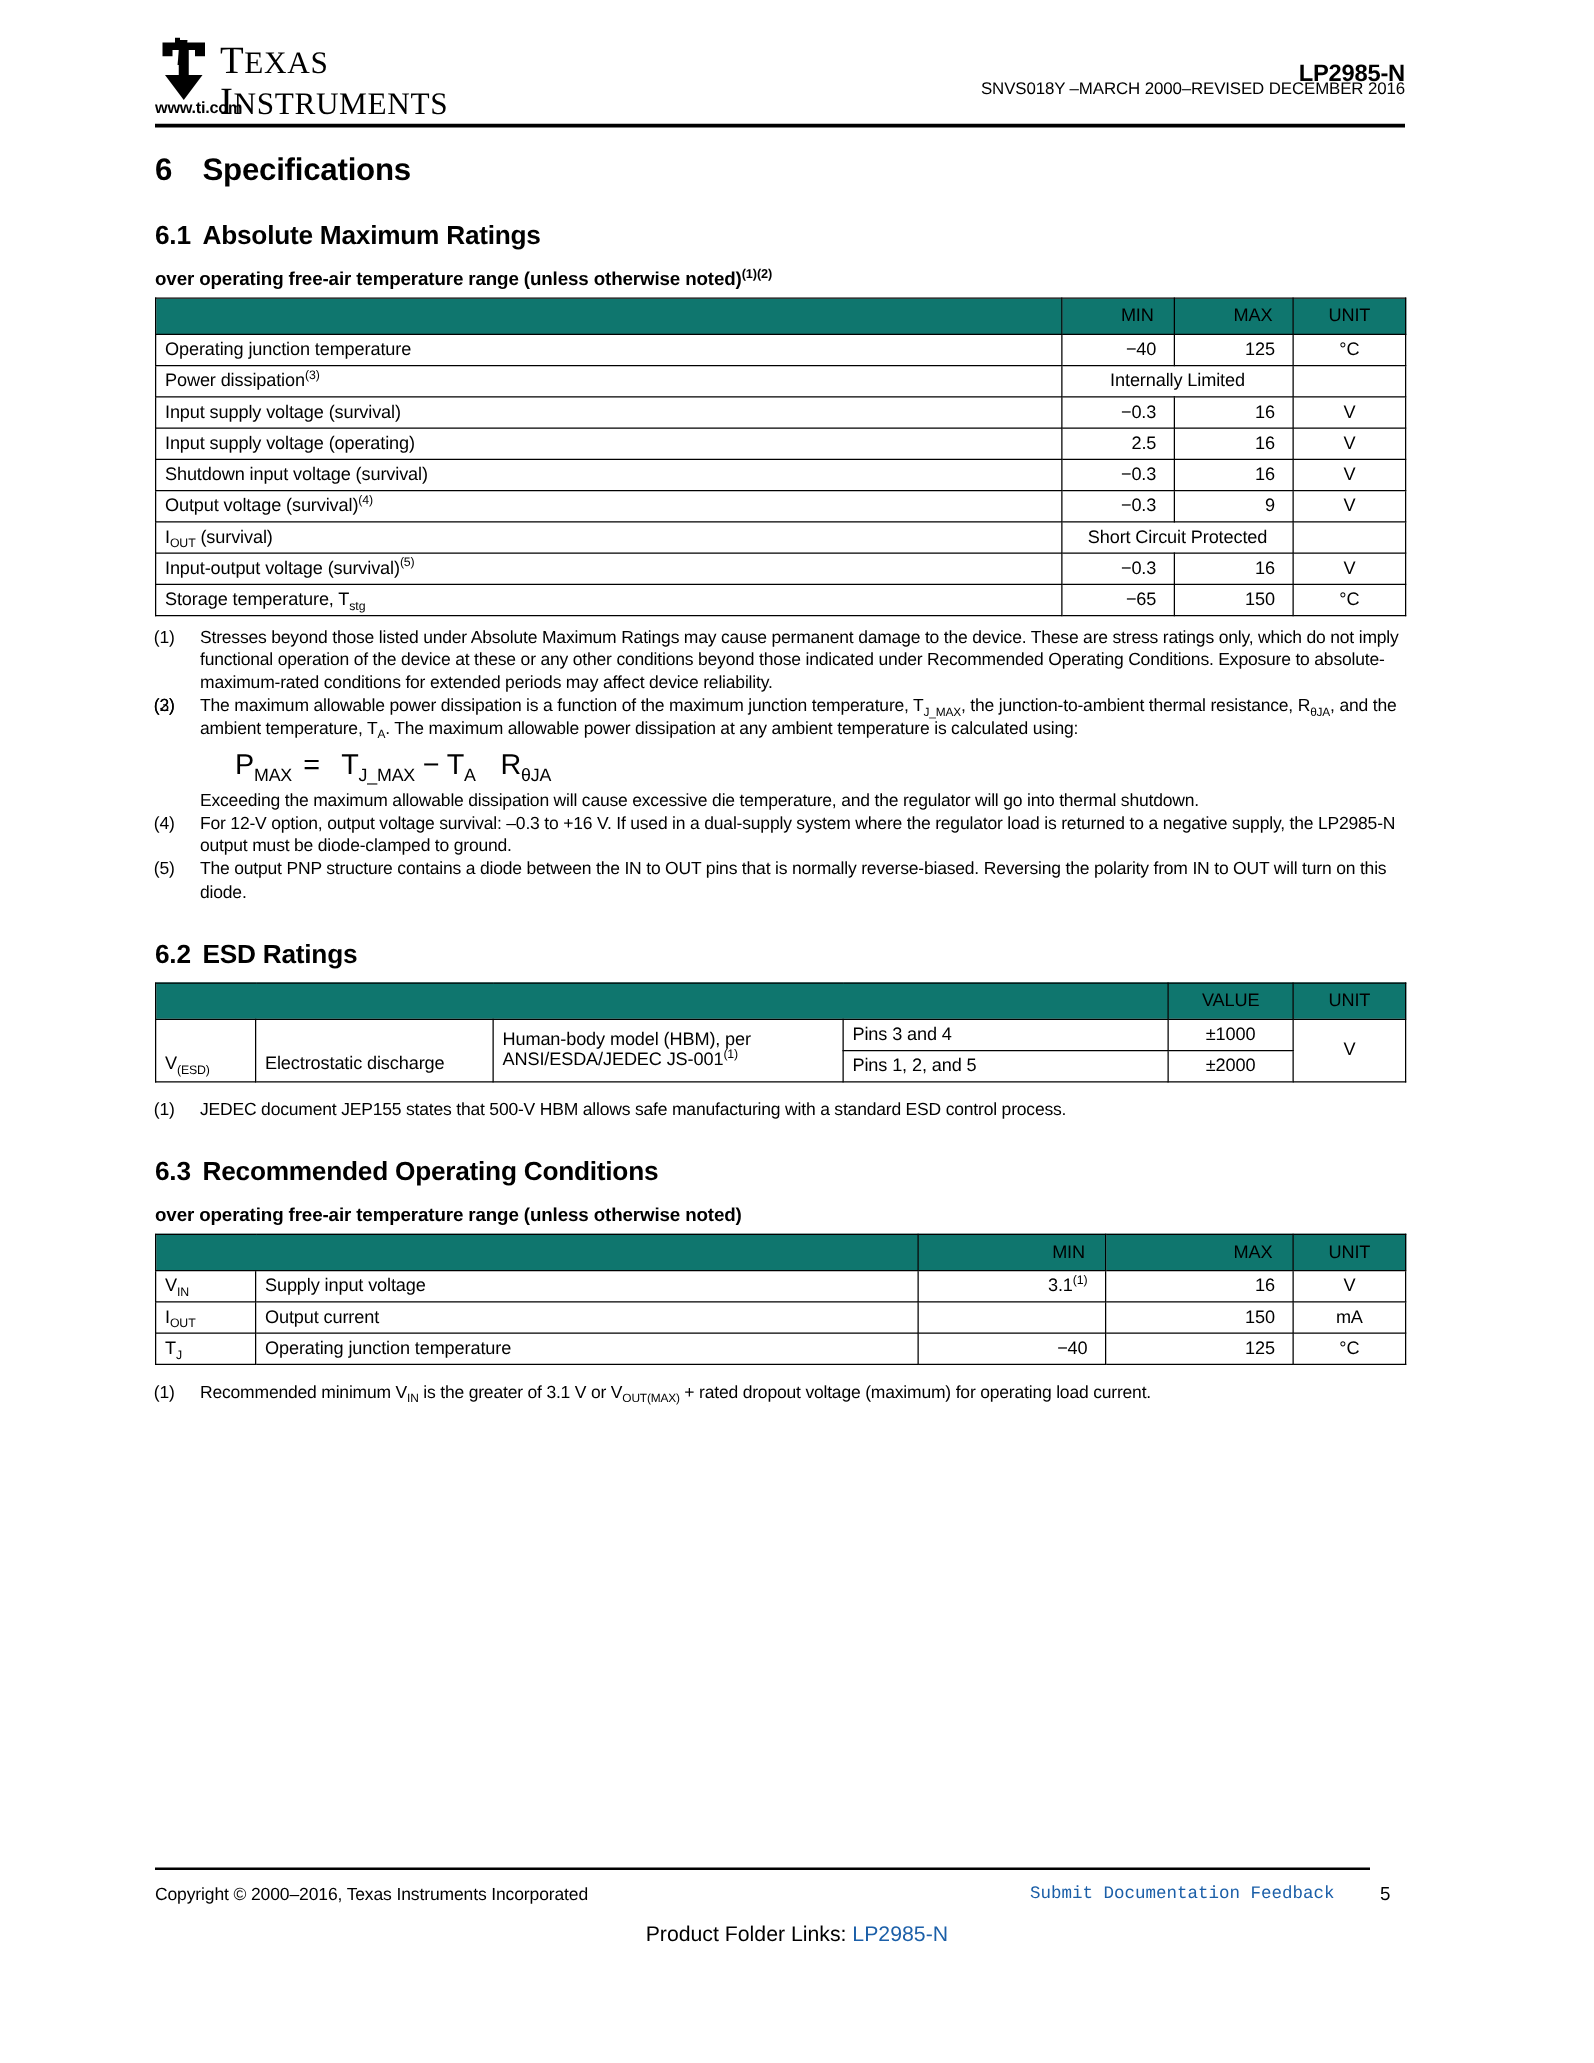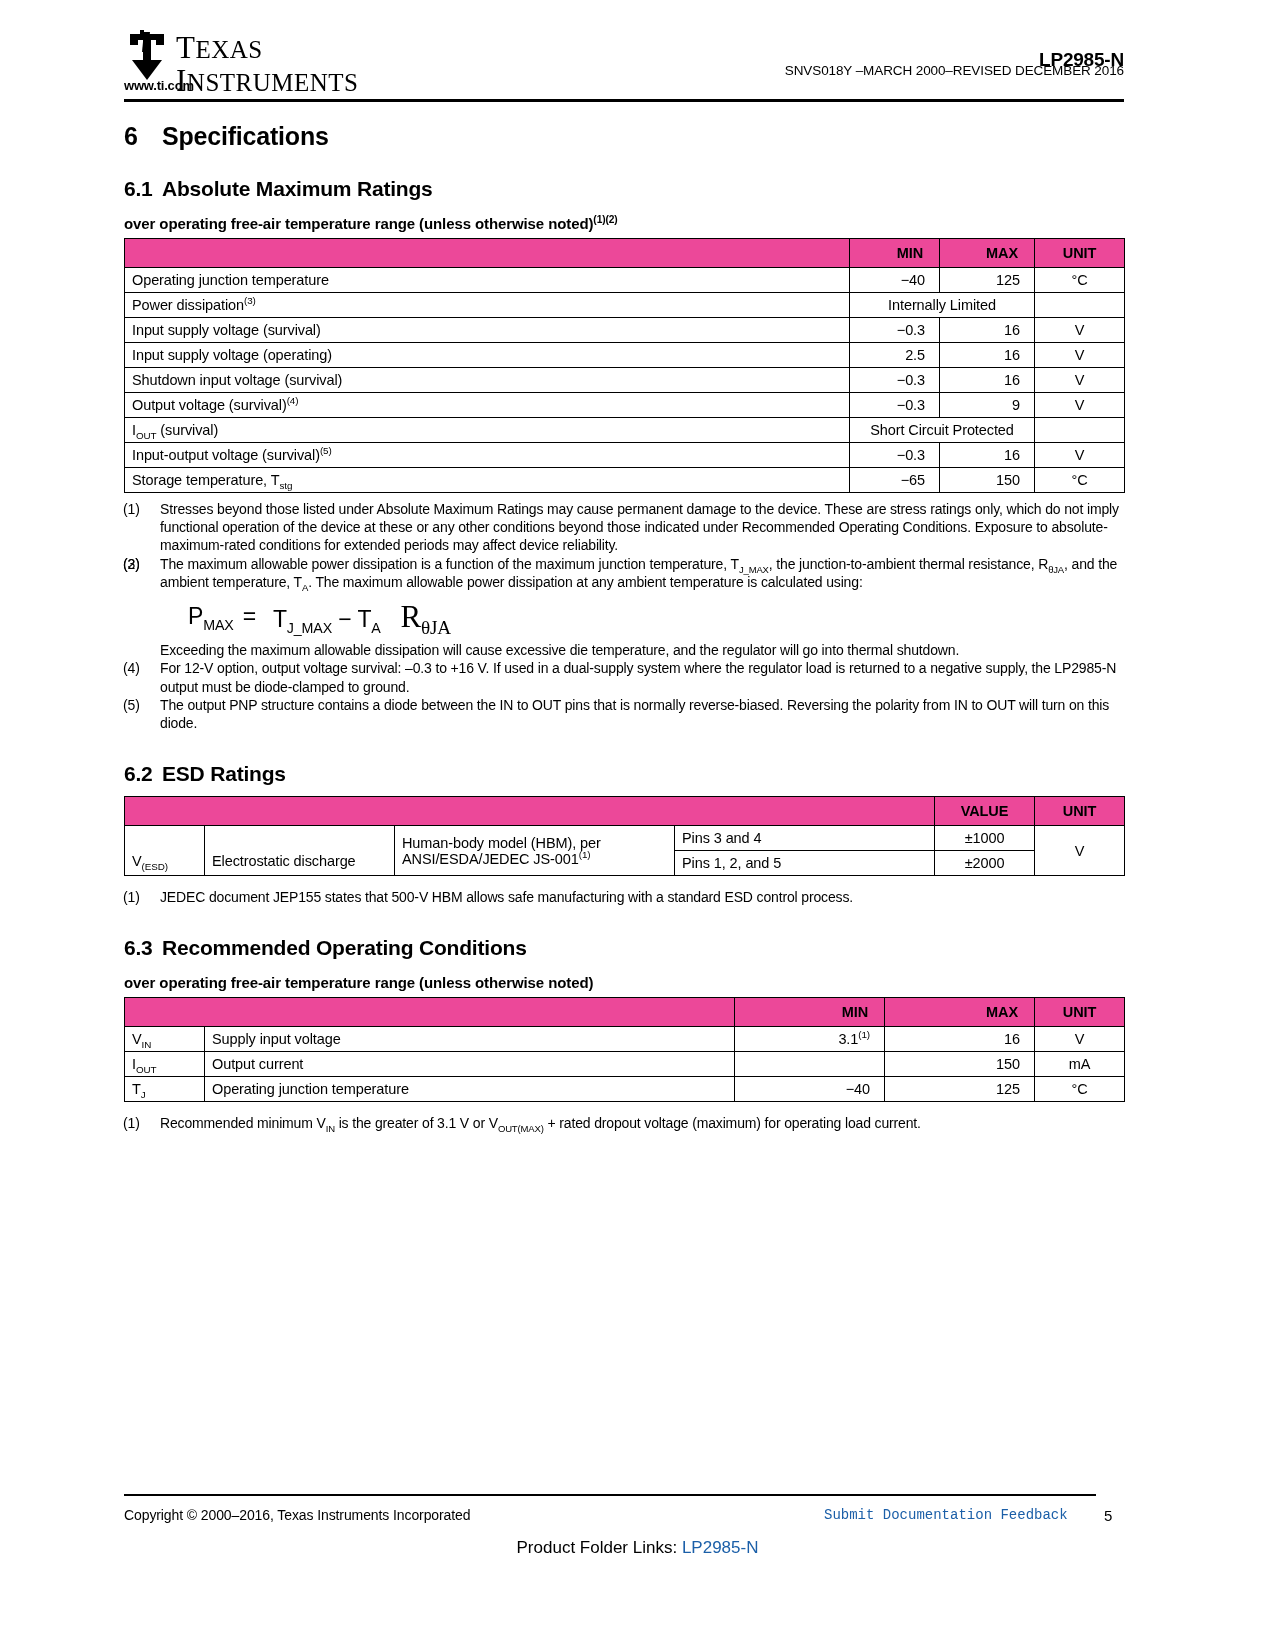--- a/index.html
+++ b/index.html
@@ -129,22 +129,22 @@
     table-layout: fixed;
   }
   table.spec td, table.spec th {
     border: 1px solid #000;
     padding: 4px 7px;
     vertical-align: middle;
     font-weight: normal;
     letter-spacing: -0.1px;
   }
   table.spec thead th {
-    background: #ec4899;
-    font-weight: bold;
+    background: #0f766e;
+    font-weight: normal;
     font-size: 14.5px;
     height: 20px;
   }
   .c-right { text-align: right; padding-right: 14px !important; }
   .c-center { text-align: center; }
   .head-min { text-align: right; padding-right: 16px !important; }
   .head-max { text-align: right; padding-right: 16px !important; }
 
   
   .fnlist {
@@ -171,21 +171,21 @@
     display: flex;
     align-items: center;
     margin: 6px 0 4px 28px;
     font-family: "Liberation Sans", sans-serif;
   }
   .eq-lhs { font-size: 23px; }
   .eq-eq { font-size: 23px; margin: 0 9px; }
   .eq-frac { display: inline-block; text-align: center; }
   .eq-num { font-size: 23px; padding: 0 8px 1px 8px; }
   .eq-bar { border-top: 2px solid #000; height: 0; }
-  .eq-den { font-size: 31px; padding: 2px 8px 0 8px; font-family: Liberation Serif, serif; }
+  .eq-den { font-size: 23px; padding: 2px 8px 0 8px; }
   .eq-lhs sub, .eq-num sub, .eq-den sub { font-size: 0.62em; }
 
   
   .footer-rule {
     position: absolute;
     left: 110px;
     right: 165px;
     top: 1494px;
     height: 2px;
     background: #000;

